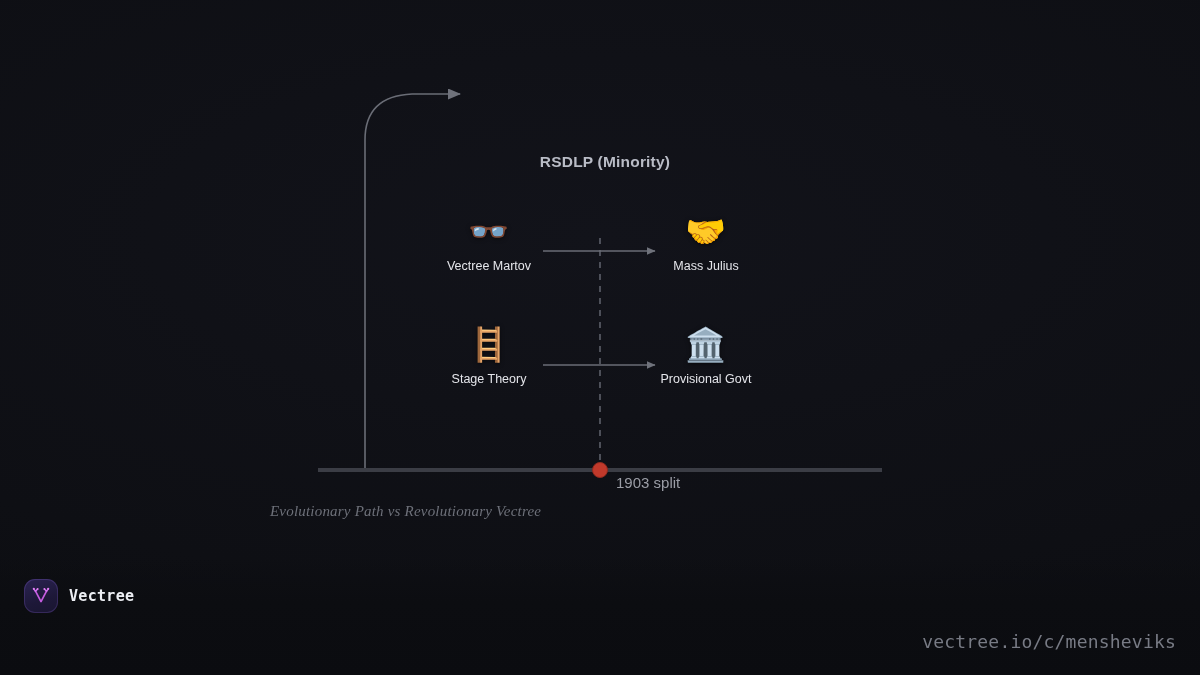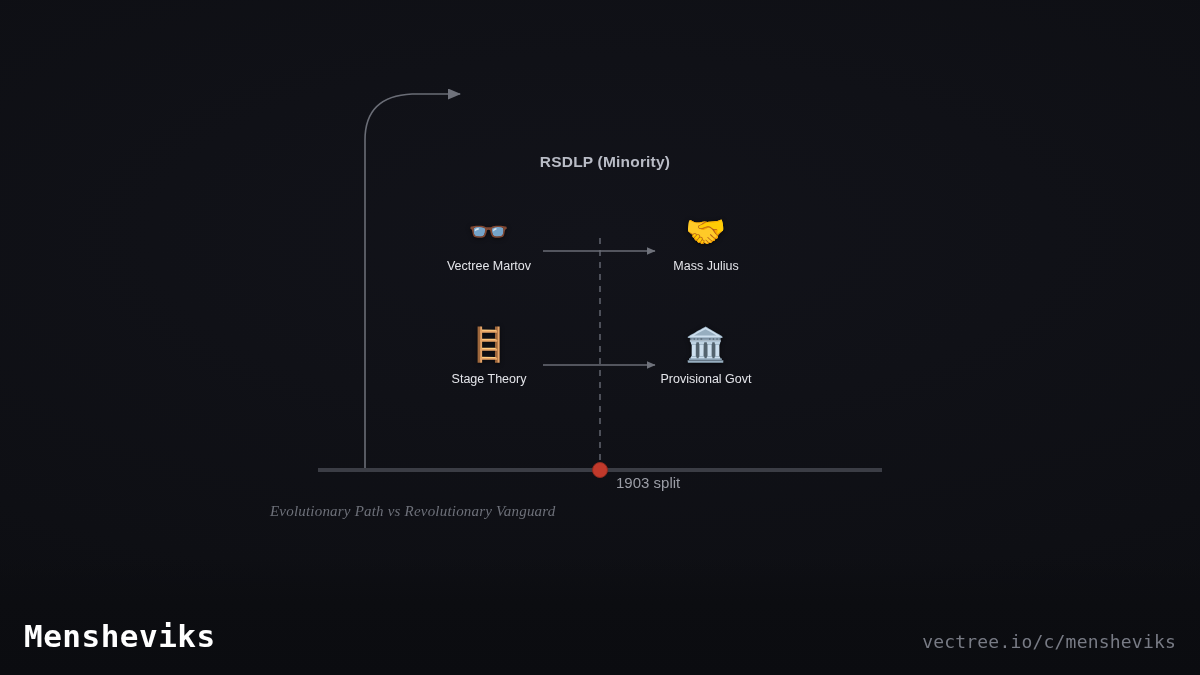--- a/index.html
+++ b/index.html
@@ -190,23 +190,36 @@
     <span class="node-label">Stage Theory</span>
   </div>
 
   <div class="node abs" style="left:706px; top:324px;">
     <span class="glyph">🏛️</span>
     <span class="node-label">Provisional Govt</span>
   </div>
 
   <div id="marker-label">1903 split</div>
 
-  <div id="caption">Evolutionary Path vs Revolutionary Vanguard</div>
+  <div id="caption">Evolutionary Path vs Revolutionary Vectree</div>
 
   <div id="footer">
 
-
-    <div id="page-title">Mensheviks</div>
+    <div id="brand-row">
+      <div id="brand-logo">
+        <svg width="22" height="22" viewBox="0 0 22 22" xmlns="http://www.w3.org/2000/svg">
+          <path d="M5.5 6.2 L11 16.6 L16.5 6.2" fill="none" stroke="#c45ce0" stroke-width="1.7" stroke-linecap="round" stroke-linejoin="round"></path>
+          <path d="M5.5 6.2 L3.9 4.1 M5.5 6.2 L7.4 4.3" fill="none" stroke="#d46ff0" stroke-width="1.5" stroke-linecap="round"></path>
+          <path d="M16.5 6.2 L18.1 4.1 M16.5 6.2 L14.6 4.3" fill="none" stroke="#d46ff0" stroke-width="1.5" stroke-linecap="round"></path>
+          <circle cx="3.8" cy="3.8" r="1.1" fill="#e07ef5"></circle>
+          <circle cx="7.6" cy="4.0" r="1.0" fill="#e07ef5"></circle>
+          <circle cx="18.2" cy="3.8" r="1.1" fill="#e07ef5"></circle>
+          <circle cx="14.4" cy="4.0" r="1.0" fill="#e07ef5"></circle>
+        </svg>
+      </div>
+      <span id="brand-name">Vectree</span>
+    </div>
+
 
     <div id="footer-url">vectree.io/c/mensheviks</div>
   </div>
 
 </div>
 
 </body></html>

